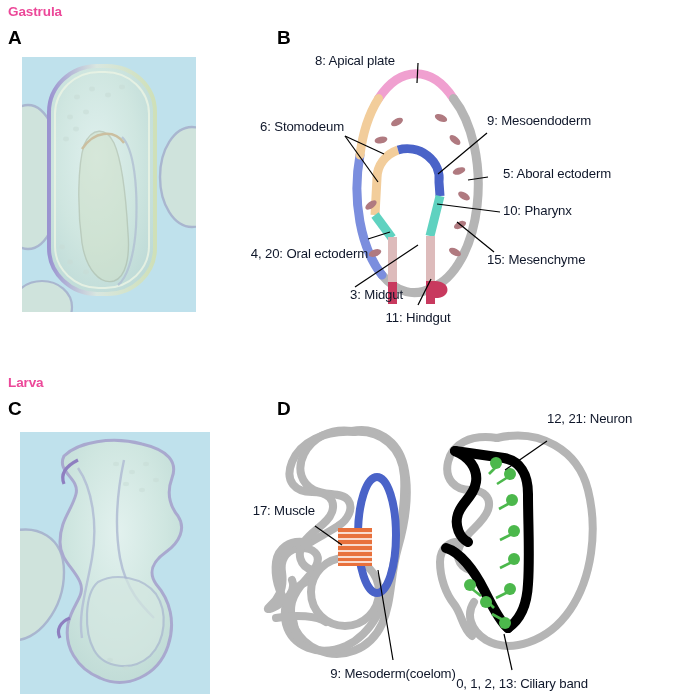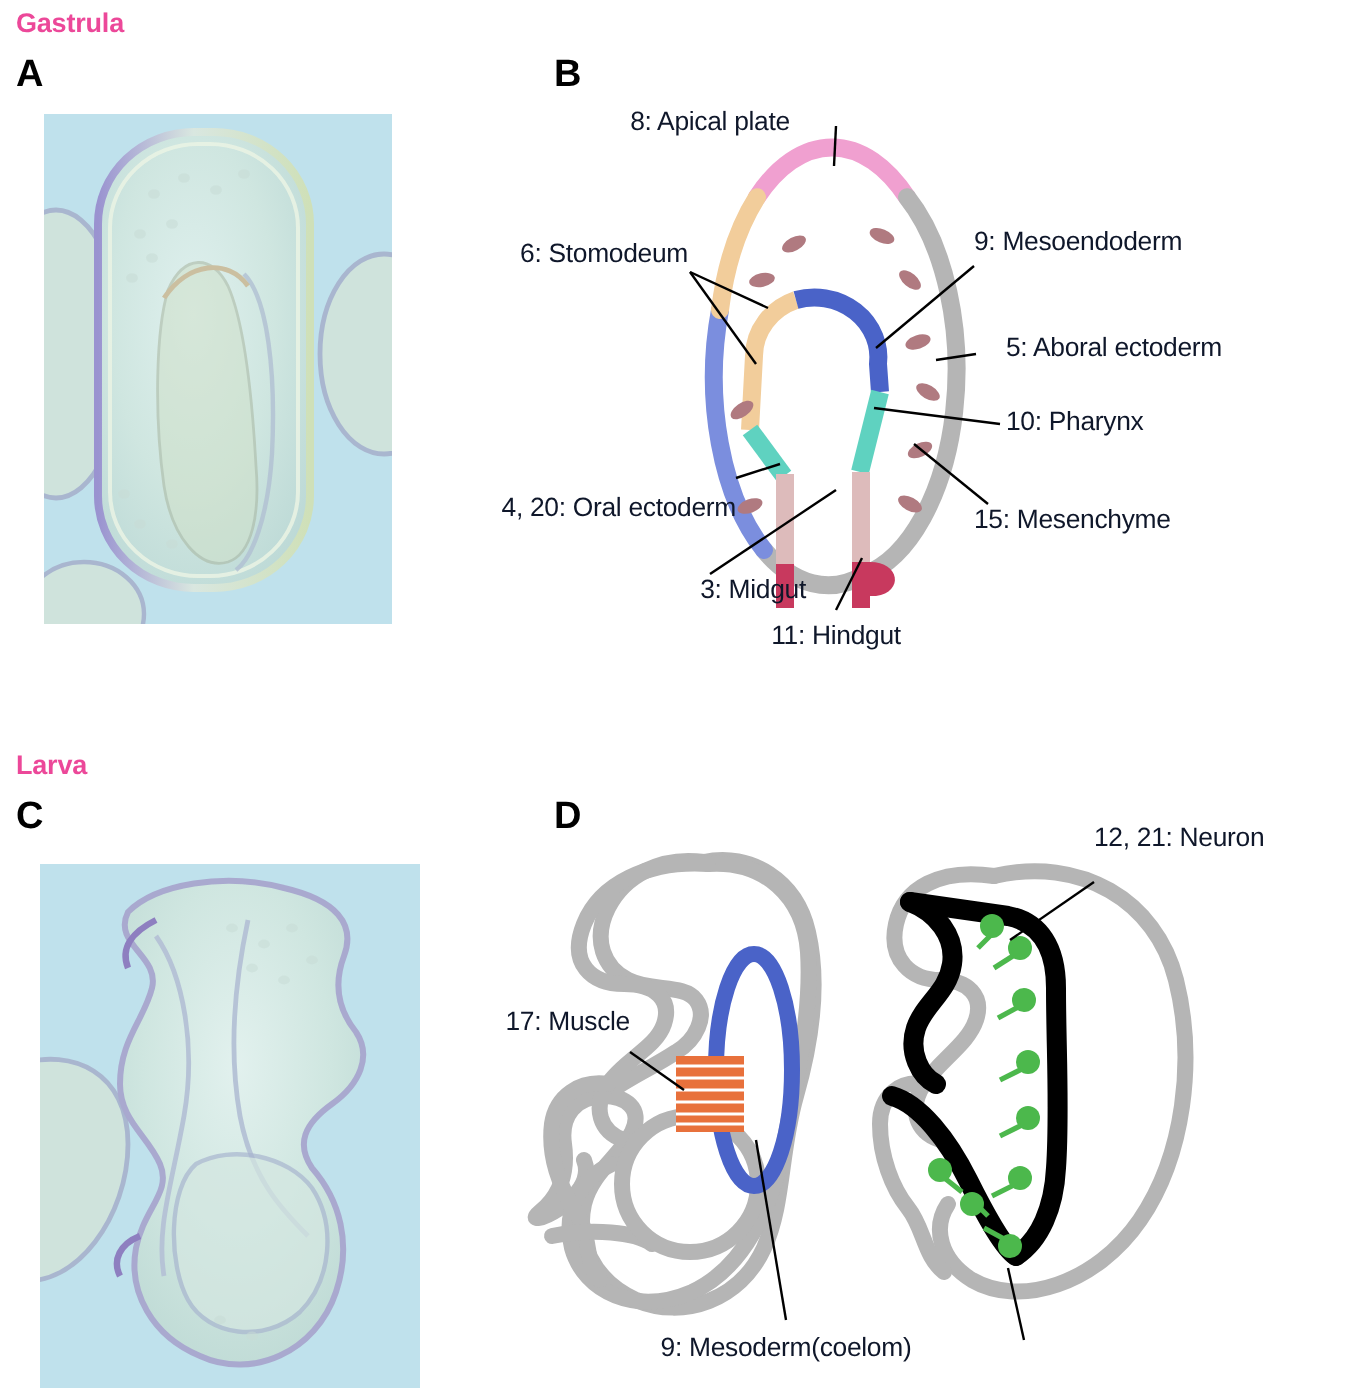--- a/index.html
+++ b/index.html
@@ -327,14 +327,15 @@
   <div class="lbl r" style="left:355px; top:287px;margin-left:48px;">3: Midgut</div>
 
   <div class="lbl" style="left:418px; top:310px; transform:translateX(-50%);">11: Hindgut</div>
 
   <div class="lbl r" style="left:315px; top:503px;">17: Muscle</div>
 
   <div class="lbl" style="left:393px; top:666px; transform:translateX(-50%);">9: Mesoderm(coelom)</div>
 
   <div class="lbl" style="left:547px; top:411px;">12, 21: Neuron</div>
 
+  <div class="lbl" style="left:588px; top:676px; transform:translateX(-100%);">0, 1, 2, 13: Ciliary band</div>
 
 </div>
 
 </body></html>

